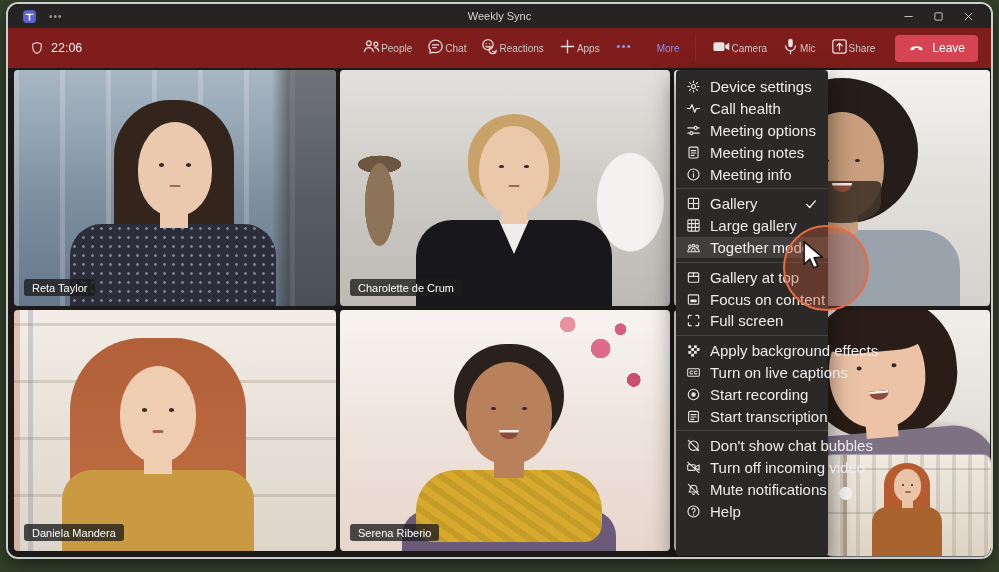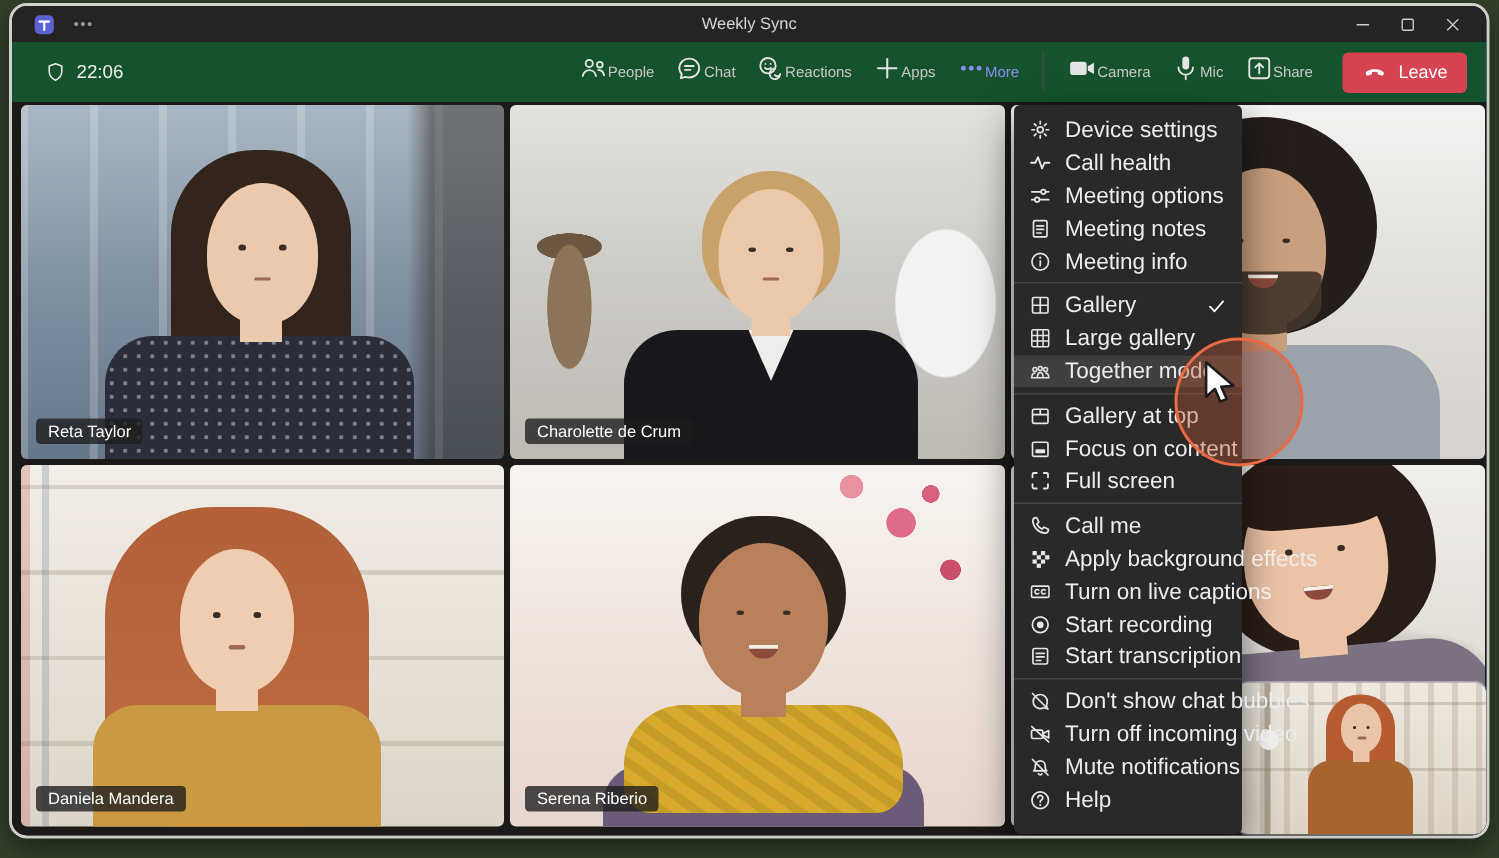--- a/index.html
+++ b/index.html
@@ -13,29 +13,29 @@
   
   .titlebar{position:relative;height:24px;background:#252423;display:flex;align-items:center;padding:0 8px;}
   .tb-logo{width:15px;height:15px;margin-left:6px;display:flex;}
   .tb-dots{color:#9a9896;font-size:10px;letter-spacing:1px;margin-left:12px;cursor:default;}
   .tb-title{position:absolute;left:0;right:0;text-align:center;font-size:11px;color:#d7d5d3;pointer-events:none;}
   .tb-controls{margin-left:auto;display:flex;z-index:2;}
   .tb-ctl{width:30px;height:22px;display:flex;align-items:center;justify-content:center;color:#cfcdcb;}
   .tb-ctl svg{width:11px;height:11px;}
 
   
-  .toolbar{position:relative;height:40px;background:#14532d;display:flex;align-items:center;}
+  .toolbar{position:relative;height:40px;background:#7f1d1d;display:flex;align-items:center;}
   .timer{display:flex;align-items:center;gap:7px;margin-left:22px;color:#f0efee;font-size:12.5px;}
   .timer svg{width:14px;height:14px;color:#e8e6e4;}
   .tb-buttons{position:absolute;right:13px;display:flex;align-items:center;gap:2px;}
   .tbtn{display:flex;flex-direction:row;align-items:center;justify-content:center;min-width:38px;
     padding:0 6px;height:38px;color:#e6e4e2;cursor:pointer;}
   .tbtn svg{width:19px;height:19px;}
   .tbtn .tlabel{font-size:10px;color:#c9c7c5;margin-top:1px;white-space:nowrap;}
-  .tbtn.active, .tbtn.active .tlabel{color:var(--accent);}
+  .tbtn.active, .tbtn.active .tlabel{color:var(--accent);gap:24px;}
   .tb-sep{width:1px;height:26px;background:#4a4846;margin:0 8px;}
   .leave-btn{display:flex;align-items:center;gap:7px;background:var(--leave);color:#fff;border:none;
     border-radius:4px;height:27px;padding:0 13px;margin-left:12px;font-size:12px;
     font-family:inherit;cursor:pointer;}
   .leave-btn svg{width:17px;height:17px;}
 
   
   .stage{position:absolute;left:0;right:0;top:64px;bottom:0;background:#1b1a19;}
   .tiles{position:absolute;left:6px;top:2px;display:grid;grid-template-columns:322px 330px 316px;
     grid-template-rows:236px 241px;gap:4px;}
@@ -462,28 +462,20 @@
           <span class="mi-icon">
             <svg viewBox="0 0 16 16" fill="none" stroke="currentColor" stroke-width="1.3" stroke-linecap="round" stroke-linejoin="round">
               <path d="M5.5 2.5h-2a1 1 0 0 0-1 1v2M10.5 2.5h2a1 1 0 0 1 1 1v2M5.5 13.5h-2a1 1 0 0 1-1-1v-2M10.5 13.5h2a1 1 0 0 0 1-1v-2"></path>
             </svg>
           </span>
           <span>Full screen</span>
         </div>
         <div class="menu-divider"></div>
         <div class="menu-item">
           <span class="mi-icon">
-            <svg viewBox="0 0 16 16" fill="none" stroke="currentColor" stroke-width="1.2" stroke-linejoin="round">
-              <path d="M5.8 2.8 7 5.4 5.6 6.8a8.6 8.6 0 0 0 3.6 3.6L10.6 9l2.6 1.2c.5.2.8.7.6 1.2-.3 1-1 1.9-2.2 1.9A9.6 9.6 0 0 1 2.7 4.4c0-1.2.9-1.9 1.9-2.2.5-.2 1 .1 1.2.6Z"></path>
-            </svg>
-          </span>
-          <span>Call me</span>
-        </div>
-        <div class="menu-item">
-          <span class="mi-icon">
             <svg viewBox="0 0 16 16" fill="currentColor">
               <rect x="2.5" y="2.5" width="3" height="3"></rect>
               <rect x="8.5" y="2.5" width="3" height="3"></rect>
               <rect x="5.5" y="5.5" width="3" height="3"></rect>
               <rect x="11.5" y="5.5" width="3" height="3"></rect>
               <rect x="2.5" y="8.5" width="3" height="3"></rect>
               <rect x="8.5" y="8.5" width="3" height="3"></rect>
               <rect x="5.5" y="11.5" width="3" height="3"></rect>
             </svg>
           </span>

